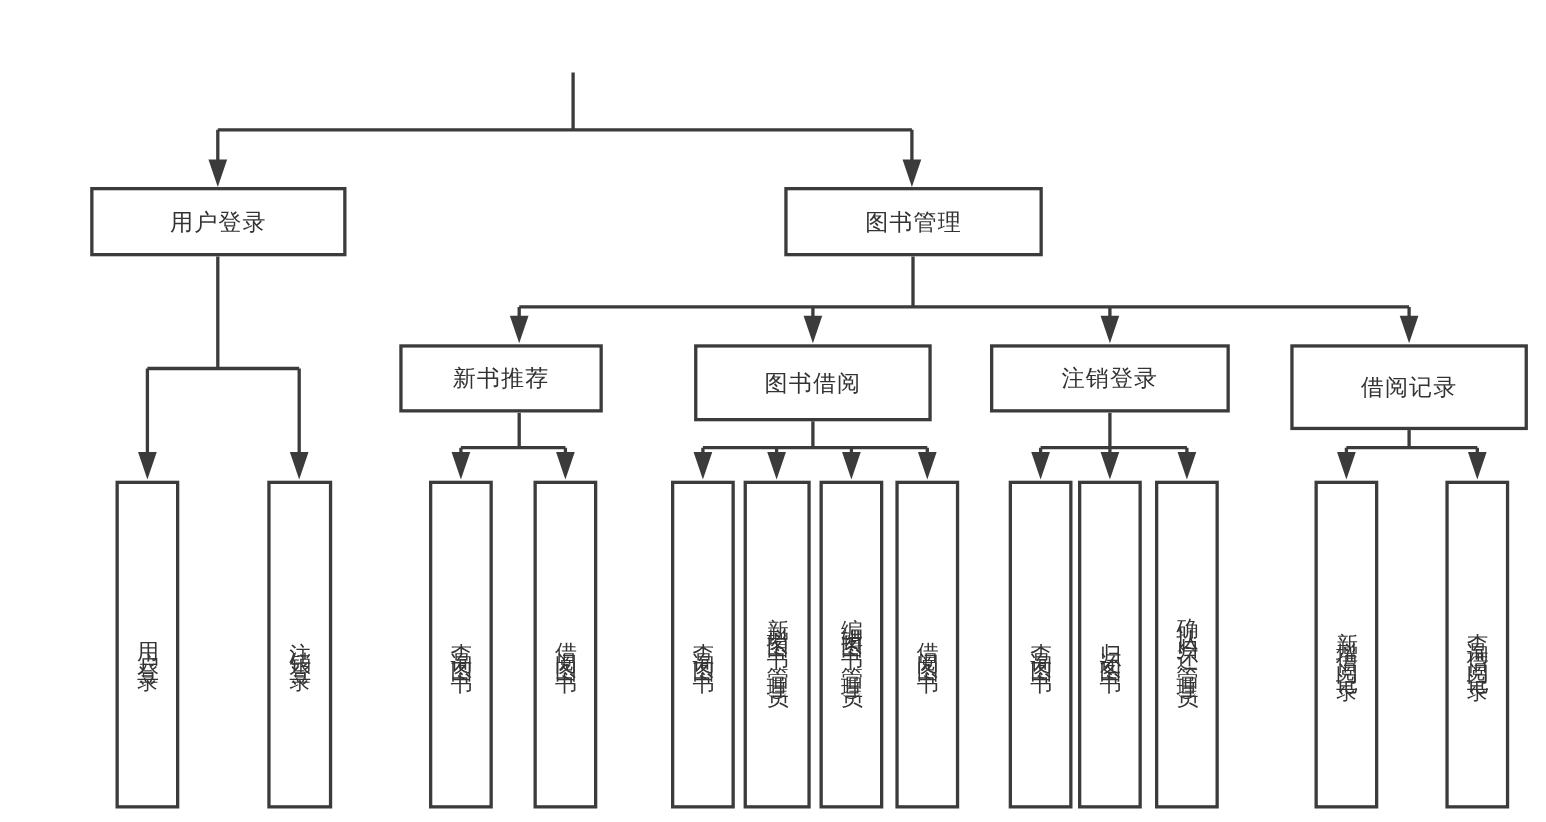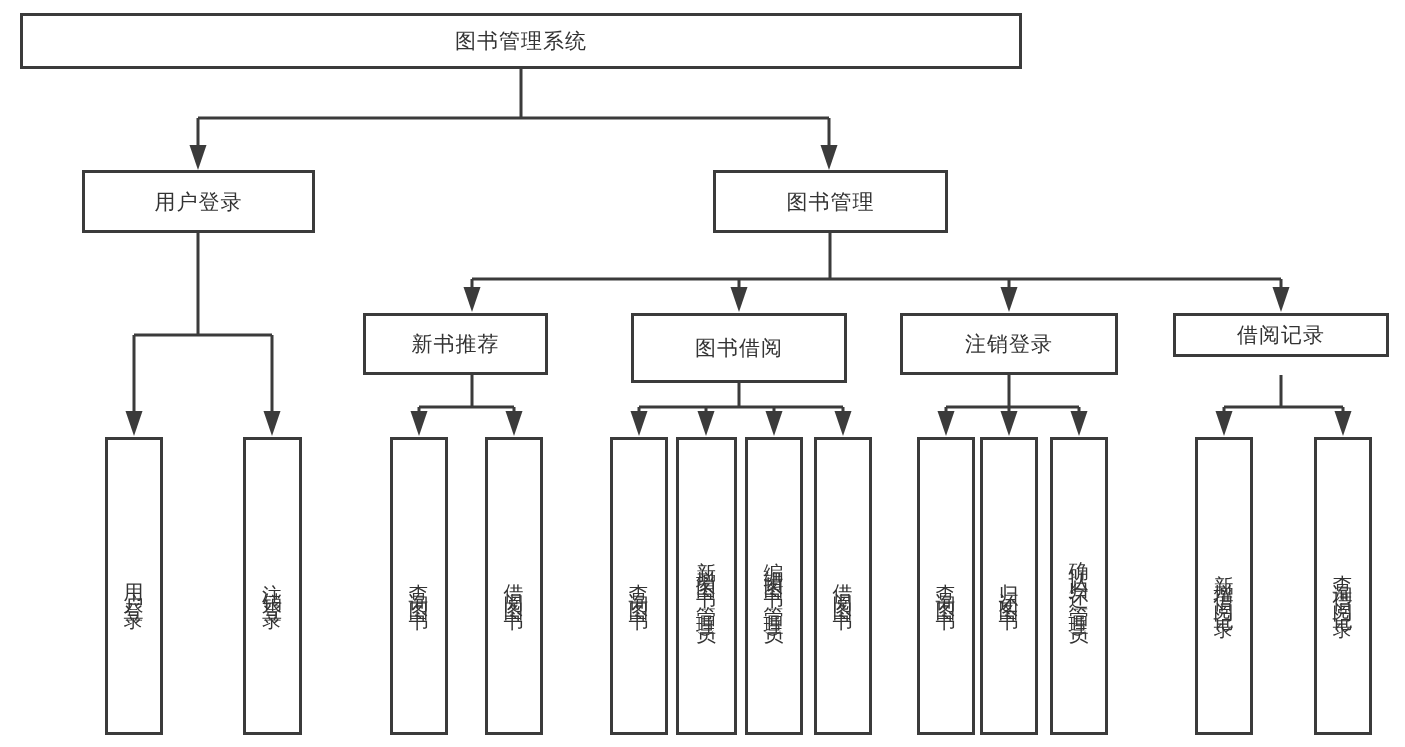--- a/index.html
+++ b/index.html
@@ -89,41 +89,38 @@
       <polygon points="765.5,411 782.5,411 774,436"></polygon>
       <polygon points="834.5,411 851.5,411 843,436"></polygon>
       <polygon points="937.5,411 954.5,411 946,436"></polygon>
       <polygon points="1000.5,411 1017.5,411 1009,436"></polygon>
       <polygon points="1070.5,411 1087.5,411 1079,436"></polygon>
       <polygon points="1215.5,411 1232.5,411 1224,436"></polygon>
       <polygon points="1334.5,411 1351.5,411 1343,436"></polygon>
     </g>
   </svg>
 
-  <div class="node" style="left:20px; top:13px; width:1002px; height:56px;">
-    <span class="h-label">图书管理系统</span>
-  </div>
 
   <div class="node" style="left:82px; top:170px; width:233px; height:63px;">
     <span class="h-label">用户登录</span>
   </div>
   <div class="node" style="left:713px; top:170px; width:235px; height:63px;">
     <span class="h-label">图书管理</span>
   </div>
 
   <div class="node" style="left:363px; top:313px; width:185px; height:62px;">
     <span class="h-label">新书推荐</span>
   </div>
   <div class="node" style="left:631px; top:313px; width:216px; height:70px;">
     <span class="h-label">图书借阅</span>
   </div>
   <div class="node" style="left:900px; top:313px; width:218px; height:62px;">
     <span class="h-label">注销登录</span>
   </div>
-  <div class="node" style="left:1173px; top:313px; width:216px; height:44px;">
+  <div class="node" style="left:1173px; top:313px; width:216px; height:78px;">
     <span class="h-label">借阅记录</span>
   </div>
 
   <div class="node leaf" style="left:105px; top:437px; width:58px; height:298px;">
     <span class="v-label">用户登录</span>
   </div>
   <div class="node leaf" style="left:243px; top:437px; width:59px; height:298px;">
     <span class="v-label">注销登录</span>
   </div>
 

